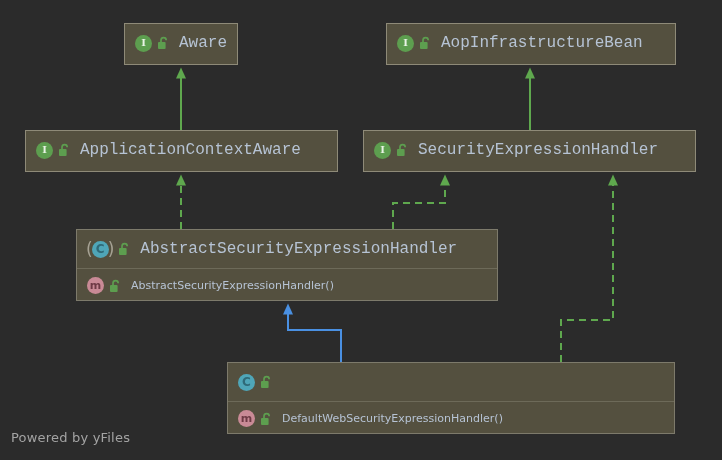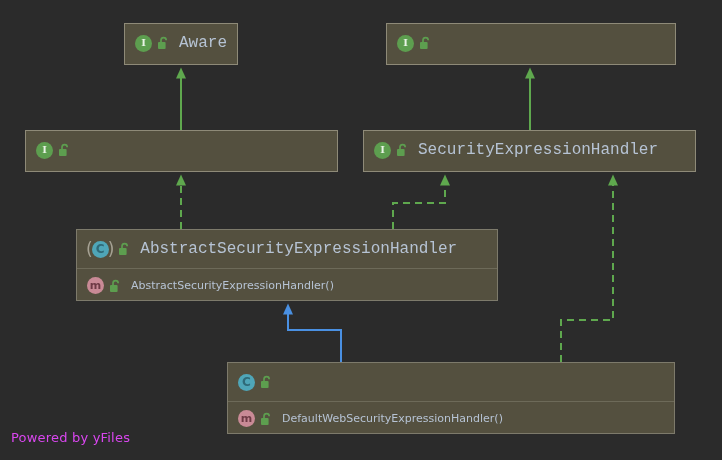--- a/index.html
+++ b/index.html
@@ -135,21 +135,21 @@
     margin-right: 9px;
   }
 
   
   #watermark {
     position: absolute;
     left: 11px;
     top: 430px;
     font-family: "DejaVu Sans", sans-serif;
     font-size: 13px;
-    color: #d946ef;
+    color: #a3a3a3;
     letter-spacing: 0.2px;
   }
 </style>
 </head>
 <body>
 
 <div id="canvas">
 
   <svg id="edges" width="722" height="460" viewBox="0 0 722 460">
     <defs>
@@ -189,32 +189,34 @@
 
   <div class="node plain" style="left:386px; top:23px; width:290px; height:42px;">
     <div class="node-header">
       <span class="ico ico-interface">I</span>
       <span class="ico ico-lock">
         <svg width="13" height="14" viewBox="0 0 13 14">
           <path d="M4 6 V4.2 A2.6 2.6 0 0 1 9.2 4.2" fill="none" stroke="#5d9e4f" stroke-width="1.7"></path>
           <rect x="1" y="6" width="7.6" height="7" rx="1" fill="#5d9e4f"></rect>
         </svg>
       </span>
+      <span class="node-title">AopInfrastructureBean</span>
     </div>
   </div>
 
   <div class="node plain" style="left:25px; top:130px; width:313px; height:42px;">
     <div class="node-header">
       <span class="ico ico-interface">I</span>
       <span class="ico ico-lock">
         <svg width="13" height="14" viewBox="0 0 13 14">
           <path d="M4 6 V4.2 A2.6 2.6 0 0 1 9.2 4.2" fill="none" stroke="#5d9e4f" stroke-width="1.7"></path>
           <rect x="1" y="6" width="7.6" height="7" rx="1" fill="#5d9e4f"></rect>
         </svg>
       </span>
+      <span class="node-title">ApplicationContextAware</span>
     </div>
   </div>
 
   <div class="node plain" style="left:363px; top:130px; width:333px; height:42px;">
     <div class="node-header">
       <span class="ico ico-interface">I</span>
       <span class="ico ico-lock">
         <svg width="13" height="14" viewBox="0 0 13 14">
           <path d="M4 6 V4.2 A2.6 2.6 0 0 1 9.2 4.2" fill="none" stroke="#5d9e4f" stroke-width="1.7"></path>
           <rect x="1" y="6" width="7.6" height="7" rx="1" fill="#5d9e4f"></rect>

